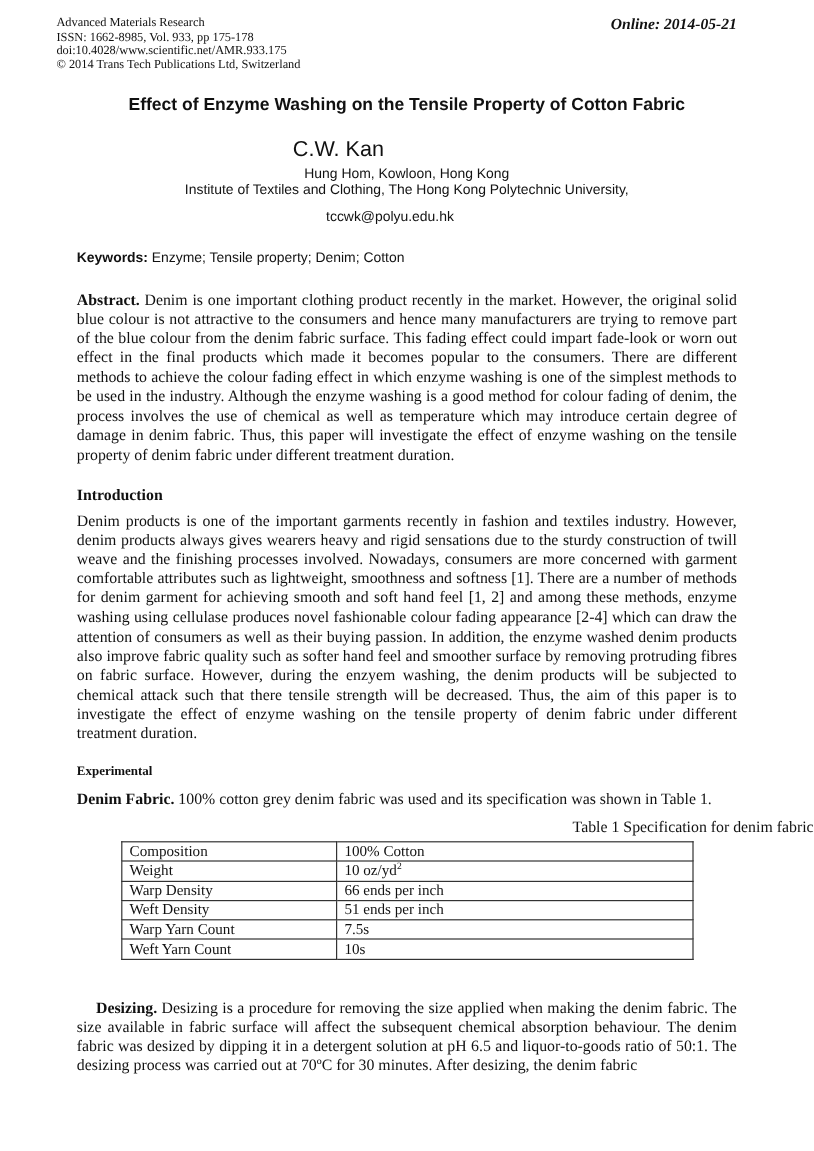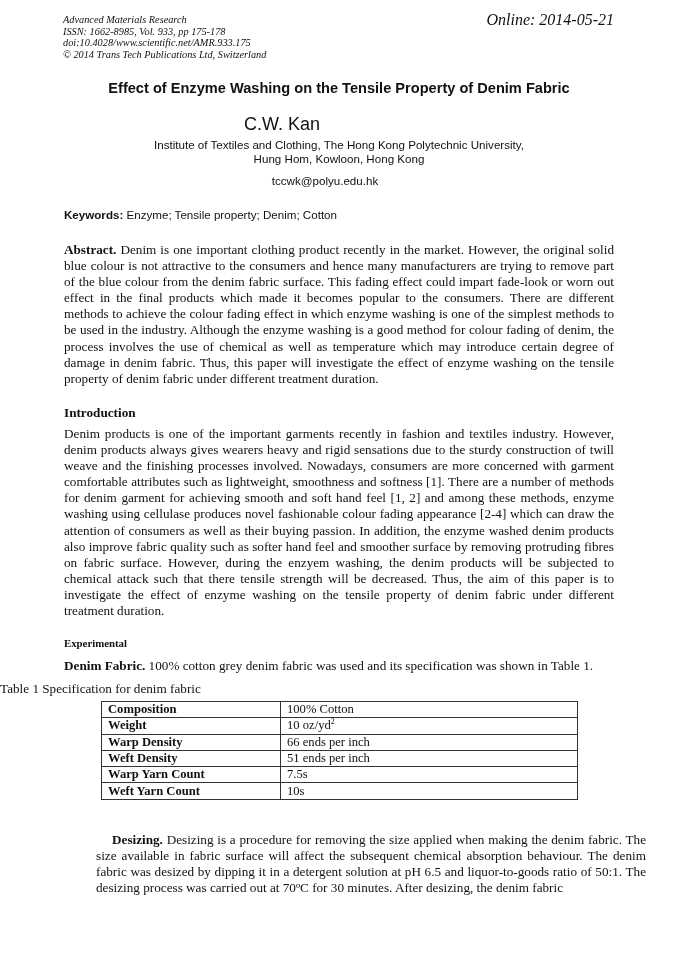--- a/index.html
+++ b/index.html
@@ -1,59 +1,59 @@
 <!DOCTYPE html>
 <html><head>
 <meta charset="utf-8">
 <style>
   html, body { margin: 0; padding: 0; background: #ffffff; }
   body { width: 678px; height: 959px; position: relative; overflow: hidden; color: #111; }
 
-  .header-left { position: absolute; left: 63px; top: 14px; font-family: "Liberation Serif", serif; font-style: italic; font-size: 10.3px; line-height: 11.6px; }
-  .header-right { position: absolute; right: 64px; top: 14px; font-family: "Liberation Serif", serif; font-style: italic; font-size: 16px; line-height: 11.6px; }
+  .header-left { position: absolute; left: 47px; top: 14px; font-family: "Liberation Serif", serif; font-size: 10.3px; line-height: 11.6px; }
+  .header-right { position: absolute; right: 64px; top: 14px; font-family: "Liberation Serif", serif; font-style: italic; font-size: 13px; line-height: 11.6px; font-weight: bold; }
 
   .title { position: absolute; left: 0; width: 678px; top: 80px; text-align: center; font-family: "Liberation Sans", sans-serif; font-weight: bold; font-size: 14.6px; }
   .author { position: absolute; left: 0; width: 564px; top: 114px; text-align: center; font-family: "Liberation Sans", sans-serif; font-size: 18px; }
   .affil { position: absolute; left: 0; width: 678px; top: 138px; text-align: center; font-family: "Liberation Sans", sans-serif; font-size: 11.6px; line-height: 13.5px; }
   .email { position: absolute; left: 0; width: 650px; top: 174px; text-align: center; font-family: "Liberation Sans", sans-serif; font-size: 11.6px; }
   .keywords { position: absolute; left: 64px; top: 208px; font-family: "Liberation Sans", sans-serif; font-size: 11.6px; }
   .keywords b { font-weight: bold; }
 
   .para { position: absolute; left: 64px; width: 550px; font-family: "Liberation Serif", serif; font-size: 13.2px; line-height: 16.1px; text-align: justify; }
   .para b { font-weight: bold; }
   .abstract { top: 242px; }
   .intro-head { position: absolute; left: 64px; top: 405px; font-family: "Liberation Serif", serif; font-weight: bold; font-size: 13.2px; }
   .intro { top: 426px; }
   .exp-head { position: absolute; left: 64px; top: 637px; font-family: "Liberation Serif", serif; font-weight: bold; font-size: 10.8px; text-align: center; }
   .denim { top: 658px; white-space: nowrap; }
-  .table-caption { position: absolute; left: 0; width: 678px; top: 681px; text-align: left; font-family: "Liberation Serif", serif; font-size: 13.2px; }
+  .table-caption { position: absolute; left: 0; width: 678px; top: 681px; text-align: right; font-family: "Liberation Serif", serif; font-size: 13.2px; }
 
   table.spec { position: absolute; left: 101px; top: 701px; width: 477px; border-collapse: collapse; font-family: "Liberation Serif", serif; font-size: 12.6px; }
   table.spec td { border: 1px solid #333; padding: 0 6px; height: 15.3px; line-height: 15px; }
-  table.spec td.c1 { width: 166px; font-weight: bold; }
+  table.spec td.c1 { width: 166px; }
   sup { font-size: 8px; line-height: 0; vertical-align: super; }
 
-  .desizing { top: 832px; text-indent: 16px; margin-left: 32px; }
+  .desizing { top: 832px; text-indent: 16px; }
 </style>
 </head>
 <body>
 
 <div class="header-left">
   <div>Advanced Materials Research</div>
   <div>ISSN: 1662-8985, Vol. 933, pp 175-178</div>
   <div>doi:10.4028/www.scientific.net/AMR.933.175</div>
   <div>© 2014 Trans Tech Publications Ltd, Switzerland</div>
 </div>
 <div class="header-right">Online: 2014-05-21</div>
 
-<div class="title">Effect of Enzyme Washing on the Tensile Property of Denim Fabric</div>
+<div class="title">Effect of Enzyme Washing on the Tensile Property of Cotton Fabric</div>
 <div class="author">C.W. Kan</div>
 <div class="affil">
+  <div>Hung Hom, Kowloon, Hong Kong</div>
   <div>Institute of Textiles and Clothing, The Hong Kong Polytechnic University,</div>
-  <div>Hung Hom, Kowloon, Hong Kong</div>
 </div>
 <div class="email">tccwk@polyu.edu.hk</div>
 <div class="keywords"><b>Keywords:</b><span> Enzyme; Tensile property; Denim; Cotton</span></div>
 
 <div class="para abstract"><b>Abstract.</b><span> Denim is one important clothing product recently in the market.  However, the original solid blue colour is not attractive to the consumers and hence many manufacturers are trying to remove part of the blue colour from the denim fabric surface.  This fading effect could impart fade-look or worn out effect in the final products which made it becomes popular to the consumers. There are different methods to achieve the colour fading effect in which enzyme washing is one of the simplest methods to be used in the industry.  Although the enzyme washing is a good method for colour fading of denim, the process involves the use of chemical as well as temperature which may introduce certain degree of damage in denim fabric.  Thus, this paper will investigate the effect of enzyme washing on the tensile property of denim fabric under different treatment duration.</span></div>
 
 <div class="intro-head">Introduction</div>
 <div class="para intro">Denim products is one of the important garments recently in fashion and textiles industry.  However, denim products always gives wearers heavy and rigid sensations due to the sturdy construction of twill weave and the finishing processes involved.  Nowadays, consumers are more concerned with garment comfortable attributes such as lightweight, smoothness and softness [1].  There are a number of methods for denim garment for achieving smooth and soft hand feel [1, 2] and among these methods, enzyme washing using cellulase produces novel fashionable colour fading appearance [2-4] which can draw the attention of consumers as well as their buying passion.  In addition, the enzyme washed denim products also improve fabric quality such as softer hand feel and smoother surface by removing protruding fibres on fabric surface.  However, during the enzyem washing,  the denim products will be subjected to chemical attack such that there tensile strength will be decreased.  Thus, the aim of this paper is to investigate the effect of enzyme washing on the tensile property of denim fabric under different treatment duration.</div>
 
 <div class="exp-head">Experimental</div>

